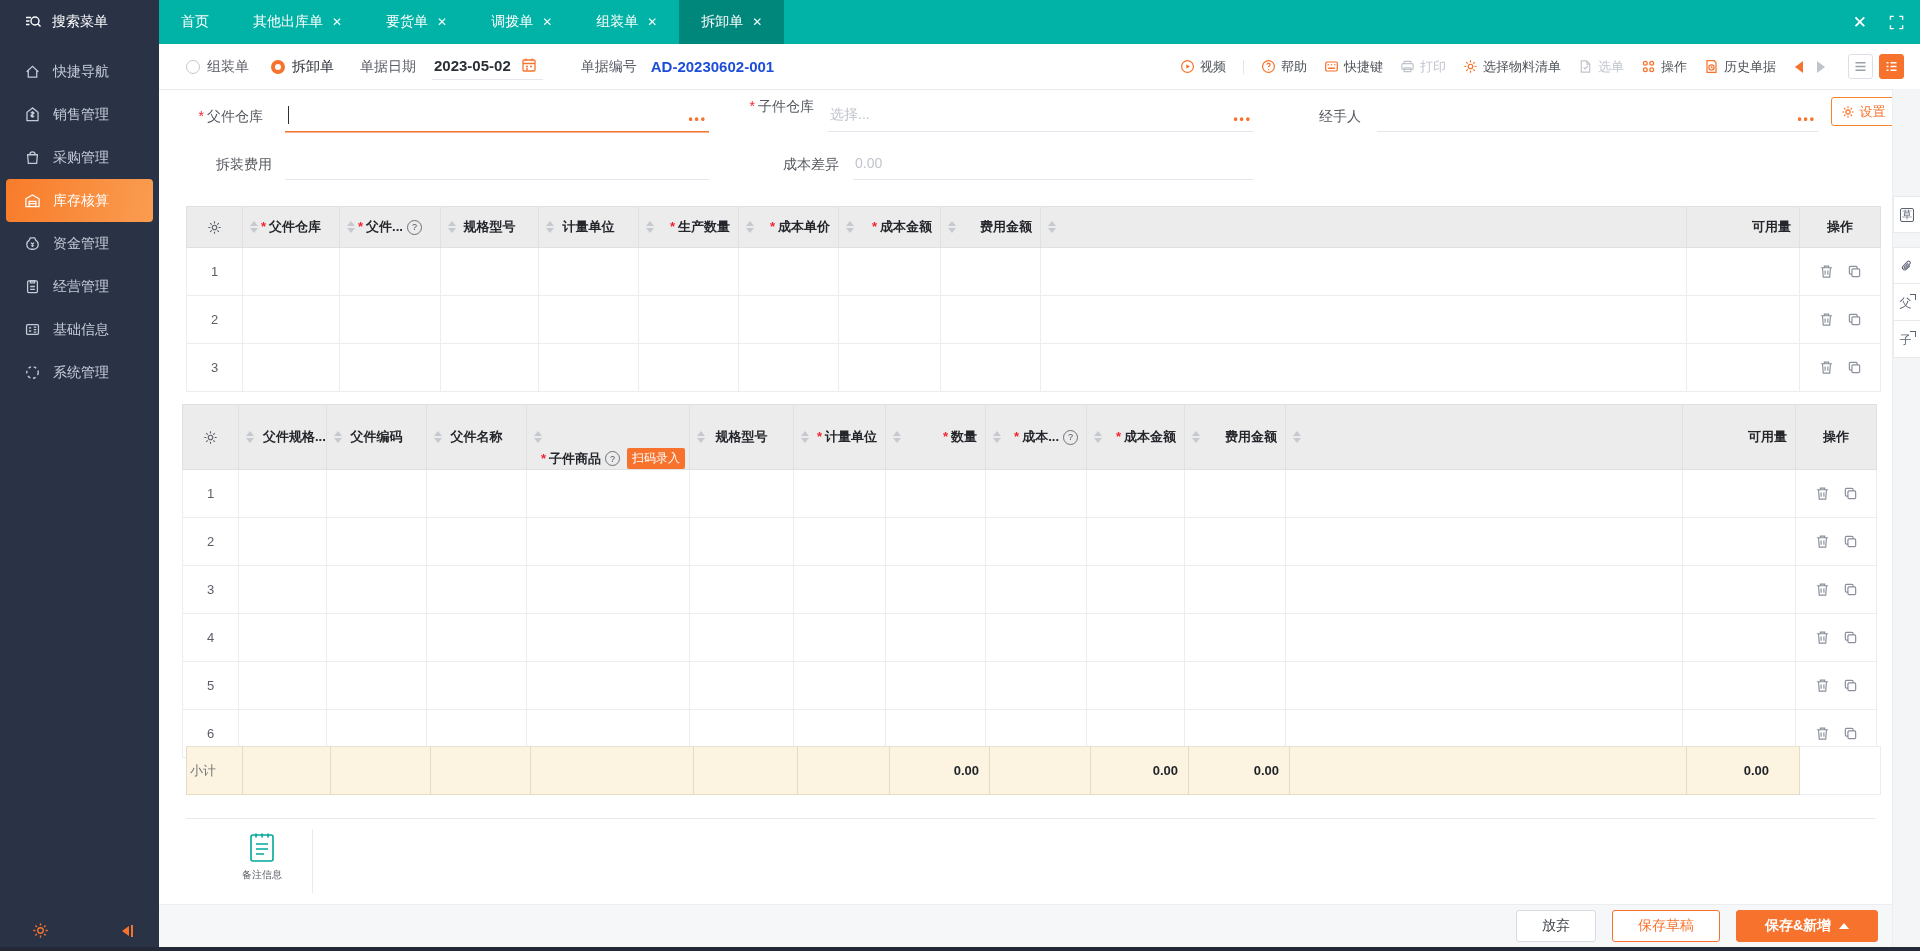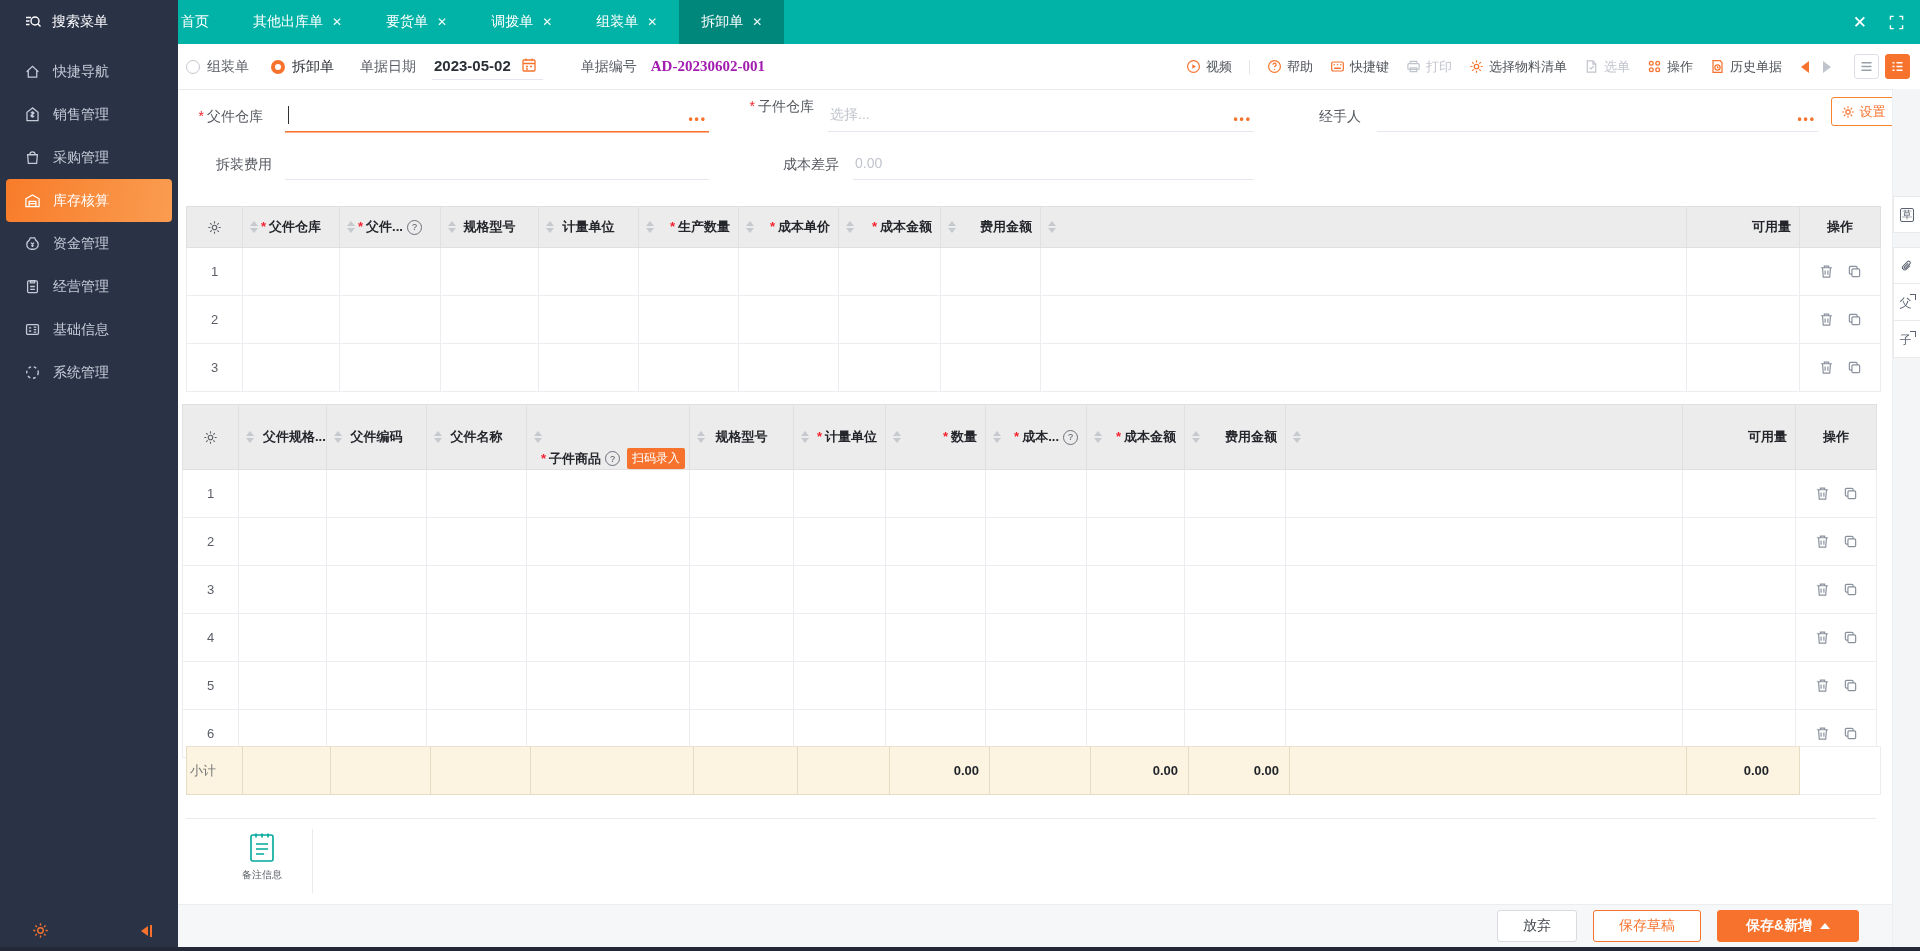--- a/index.html
+++ b/index.html
@@ -1,21 +1,21 @@
 <!DOCTYPE html>
 <html><head>
 <meta charset="utf-8">
 <style>
   html,body{margin:0;padding:0;background:#e9eaec;}
   .app{position:relative;width:1920px;height:951px;background:#fff;overflow:hidden;
        font-family:"Liberation Sans","DejaVu Sans",sans-serif;font-size:14px;color:#303133;}
   svg{display:block;}
 
   
-  .sidebar{position:absolute;left:0;top:0;width:178px;height:951px;background:#2a3246;z-index:5;text-align:center;}
+  .sidebar{position:absolute;left:0;top:0;width:159px;height:951px;background:#2a3246;z-index:5;text-align:center;}
   .sb-search{height:44px;display:flex;align-items:center;gap:10px;padding-left:24px;color:#fff;font-size:14px;cursor:pointer;}
   .sb-menu{margin-top:6px;}
   .sb-item{height:43px;display:flex;align-items:center;gap:12px;padding-left:24px;color:rgba(223,229,240,.85);cursor:pointer;}
   .sb-item .ic{width:17px;height:17px;flex:0 0 auto;}
   .sb-item.active{margin:0 6px;padding-left:18px;border-radius:4px;color:#fff;
        background:linear-gradient(100deg,#f87c2a,#fa9c50);}
   .sb-bottom{position:absolute;left:0;right:0;bottom:12px;display:flex;align-items:center;justify-content:space-between;padding:0 26px 0 32px;color:#f7732d;}
   .sb-bottom .ic{width:17px;height:17px;cursor:pointer;}
   .collapse-ic{display:flex;align-items:center;gap:2px;cursor:pointer;}
   .collapse-ic .tri{width:0;height:0;border-top:5px solid transparent;border-bottom:5px solid transparent;border-right:7px solid #f7732d;}
@@ -36,22 +36,22 @@
   .toolbar{position:absolute;left:159px;top:44px;right:0;height:45px;background:#fff;border-bottom:1px solid #e9ebee;display:flex;align-items:center;padding-left:27px;z-index:3;}
   .radio{display:flex;align-items:center;gap:7px;cursor:pointer;margin-right:22px;}
   .radio .dot{width:14px;height:14px;border-radius:50%;border:1px solid #c4c8cf;background:#fff;box-sizing:border-box;}
   .radio.checked .dot{border:4px solid #f7732d;}
   .radio .rlabel{color:#5a5e66;}
   .radio.checked .rlabel{color:#2b2f36;}
   .fieldset-label{color:#5a5e66;margin-left:4px;}
   .date-wrap{display:flex;align-items:center;gap:10px;margin-left:16px;border-bottom:1px solid #e4e7ed;padding:3px 6px 5px 2px;}
   .date-value{font-size:15px;font-weight:700;color:#2b2f36;}
   .docno-label{margin-left:38px;color:#5a5e66;}
-  .docno-value{margin-left:14px;font-size:15px;font-weight:700;color:#a21caf;font-family:Liberation Serif, serif;}
-  .tb-actions{margin-left:auto;display:flex;align-items:center;gap:17px;padding-right:10px;}
+  .docno-value{margin-left:14px;font-size:15px;font-weight:700;color:#1d4ed8;}
+  .tb-actions{margin-left:auto;display:flex;align-items:center;gap:17px;padding-right:16px;}
   .tb-act{display:flex;align-items:center;gap:5px;color:#4e5359;font-size:13px;cursor:pointer;white-space:nowrap;}
   .tb-act .ic{width:15px;height:15px;color:#f7732d;}
   .tb-act.disabled{color:#c0c4cc;cursor:default;}
   .tb-act.disabled .ic{color:#c0c4cc;}
   .tb-sep{width:1px;height:14px;background:#e3e5e8;}
   .pager{display:flex;align-items:center;gap:14px;margin-left:2px;}
   .pg{width:0;height:0;cursor:pointer;}
   .pg.left{border-top:6px solid transparent;border-bottom:6px solid transparent;border-right:8px solid #f7732d;}
   .pg.right{border-top:6px solid transparent;border-bottom:6px solid transparent;border-left:8px solid #c0c4cc;}
   .view-toggles{display:flex;gap:6px;margin-left:6px;}
@@ -107,21 +107,21 @@
   .remark{position:absolute;left:186px;right:44px;top:818px;height:86px;border-top:1px solid #e8eaec;background:#fff;z-index:2;}
   .rm-iconbox{position:absolute;left:56px;top:13px;width:40px;text-align:center;cursor:default;}
   .rm-iconbox .ic{width:30px;height:32px;margin:0 auto;color:#00a99c;}
   .rm-label{margin-top:4px;font-size:10px;color:#5a5e66;white-space:nowrap;}
   .rm-divider{position:absolute;left:126px;top:10px;bottom:12px;width:1px;background:#e8eaec;}
   .rm-field{position:absolute;left:150px;right:150px;top:18px;height:36px;border-bottom:1px solid #eef0f4;}
   .rm-field input{width:100%;height:34px;border:none;outline:none;font:14px "Liberation Sans","DejaVu Sans",sans-serif;color:#303133;background:transparent;padding:0 4px;box-sizing:border-box;}
   .rm-field input::placeholder{color:#c0c4cc;}
 
   
-  .footer{position:absolute;left:159px;right:0;bottom:4px;height:43px;background:#f6f7f9;border-top:1px solid #ebedf0;display:flex;align-items:center;justify-content:flex-end;gap:16px;padding-right:61px;z-index:3;box-sizing:border-box;}
+  .footer{position:absolute;left:159px;right:10px;bottom:4px;height:43px;background:#f6f7f9;border-top:1px solid #ebedf0;display:flex;align-items:center;justify-content:flex-end;gap:16px;padding-right:32px;z-index:3;box-sizing:border-box;}
   .btn{height:32px;border-radius:3px;display:flex;align-items:center;justify-content:center;font-size:14px;cursor:pointer;box-sizing:border-box;}
   .btn-plain{width:80px;background:#fff;border:1px solid #d9dbe0;color:#45494f;}
   .btn-outline{width:108px;background:#fff;border:1px solid #f7732d;color:#f7732d;}
   .btn-primary{width:142px;background:#f7732d;border:1px solid #f7732d;color:#fff;font-weight:700;gap:8px;}
   .btn-primary .caret-up{width:0;height:0;border-left:5px solid transparent;border-right:5px solid transparent;border-bottom:6px solid #fff;}
   .bottom-strip{position:absolute;left:0;right:0;bottom:0;height:4px;background:#232936;z-index:6;}
 
   
   .rail{position:absolute;right:0;top:89px;bottom:4px;width:27px;background:#f3f5f7;border-left:1px solid #eceef1;z-index:3;}
   .rail-cell{width:27px;height:37px;background:#fff;border:1px solid #e8eaec;border-right:none;display:flex;align-items:center;justify-content:center;color:#5a6270;cursor:pointer;box-sizing:border-box;}

